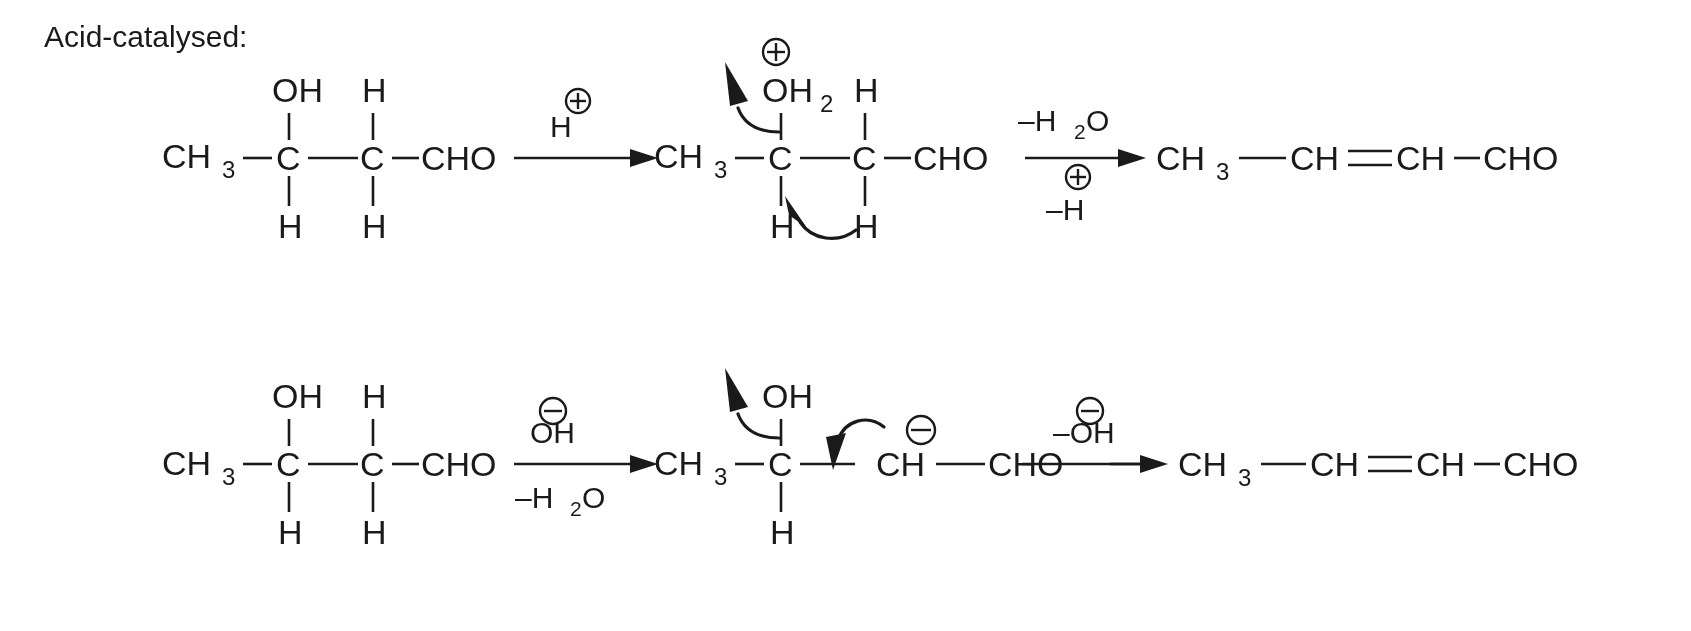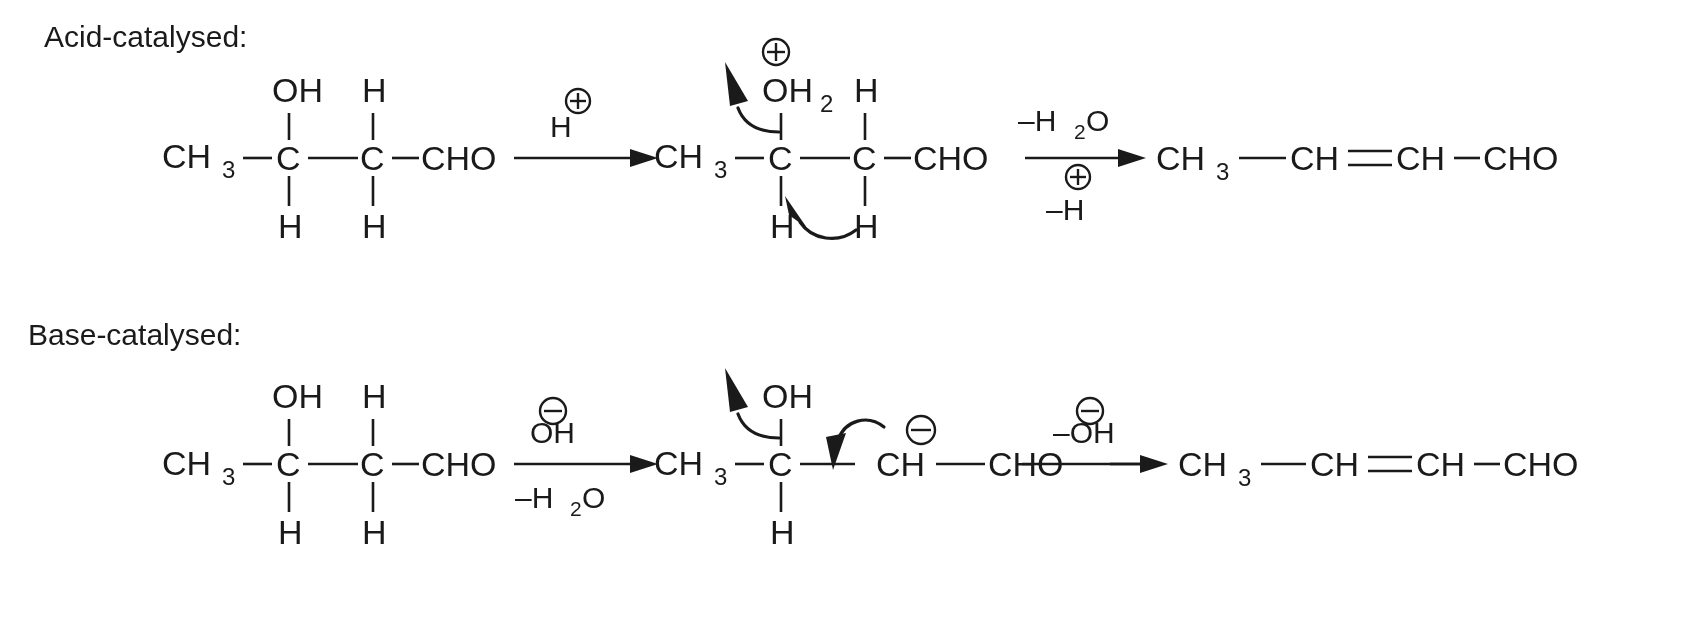--- a/index.html
+++ b/index.html
@@ -78,21 +78,20 @@
     stroke-width: 2.4;
   }
   .solid-fill { fill: #1a1a1a; }
 </style>
 </head>
 <body>
 
 <div class="scheme">
 
   <div class="row-label" id="acid-label">Acid-catalysed:</div>
-  <div class="row-label" id="base-label">Base-catalysed:</div>
 
   <svg class="scheme-svg" width="1691" height="631" viewBox="0 0 1691 631" xmlns="http://www.w3.org/2000/svg" style="position:absolute;left:0;top:0;">
 
     <g>
       <text class="atom" x="162" y="168">CH</text>
       <text class="atom-sub" x="222" y="178">3</text>
 
       <line class="bond" x1="243" y1="158" x2="272" y2="158"></line>
 
       <text class="atom" x="276" y="170">C</text>

